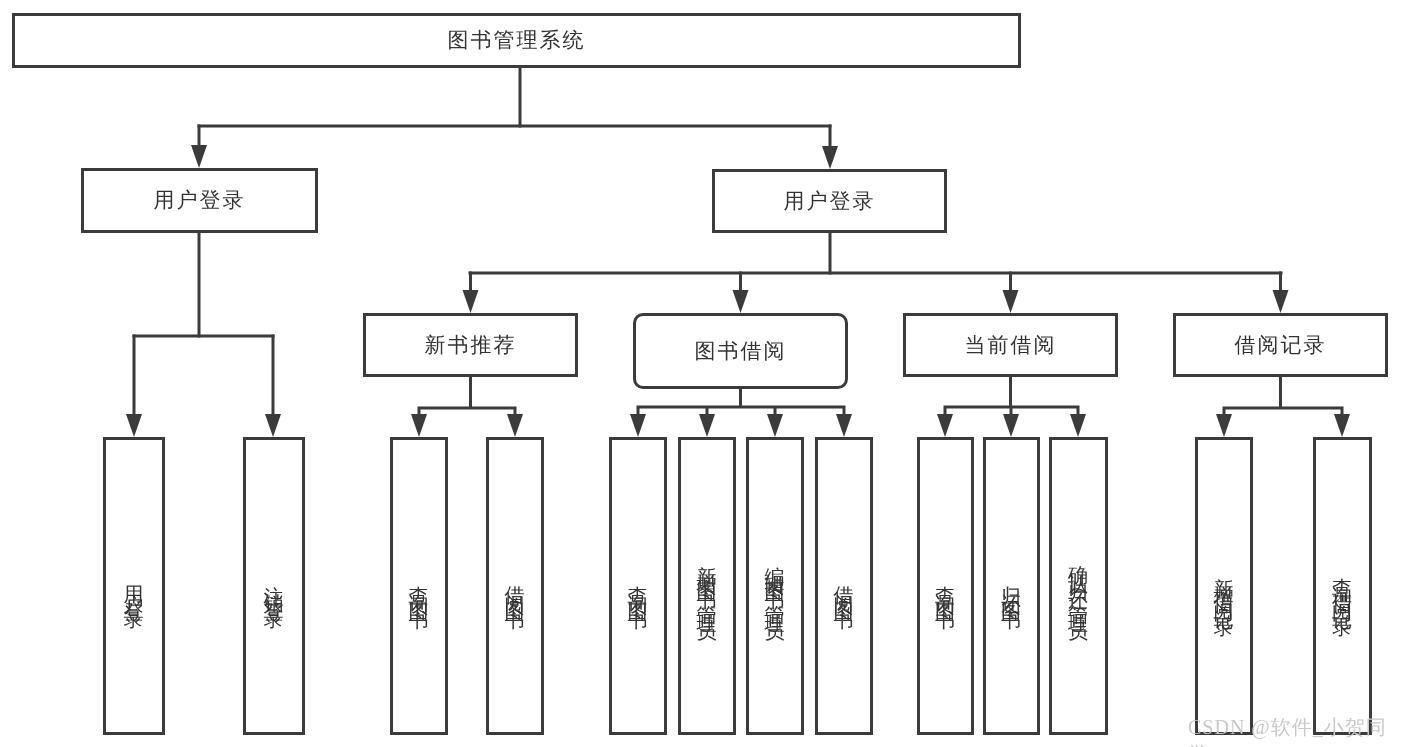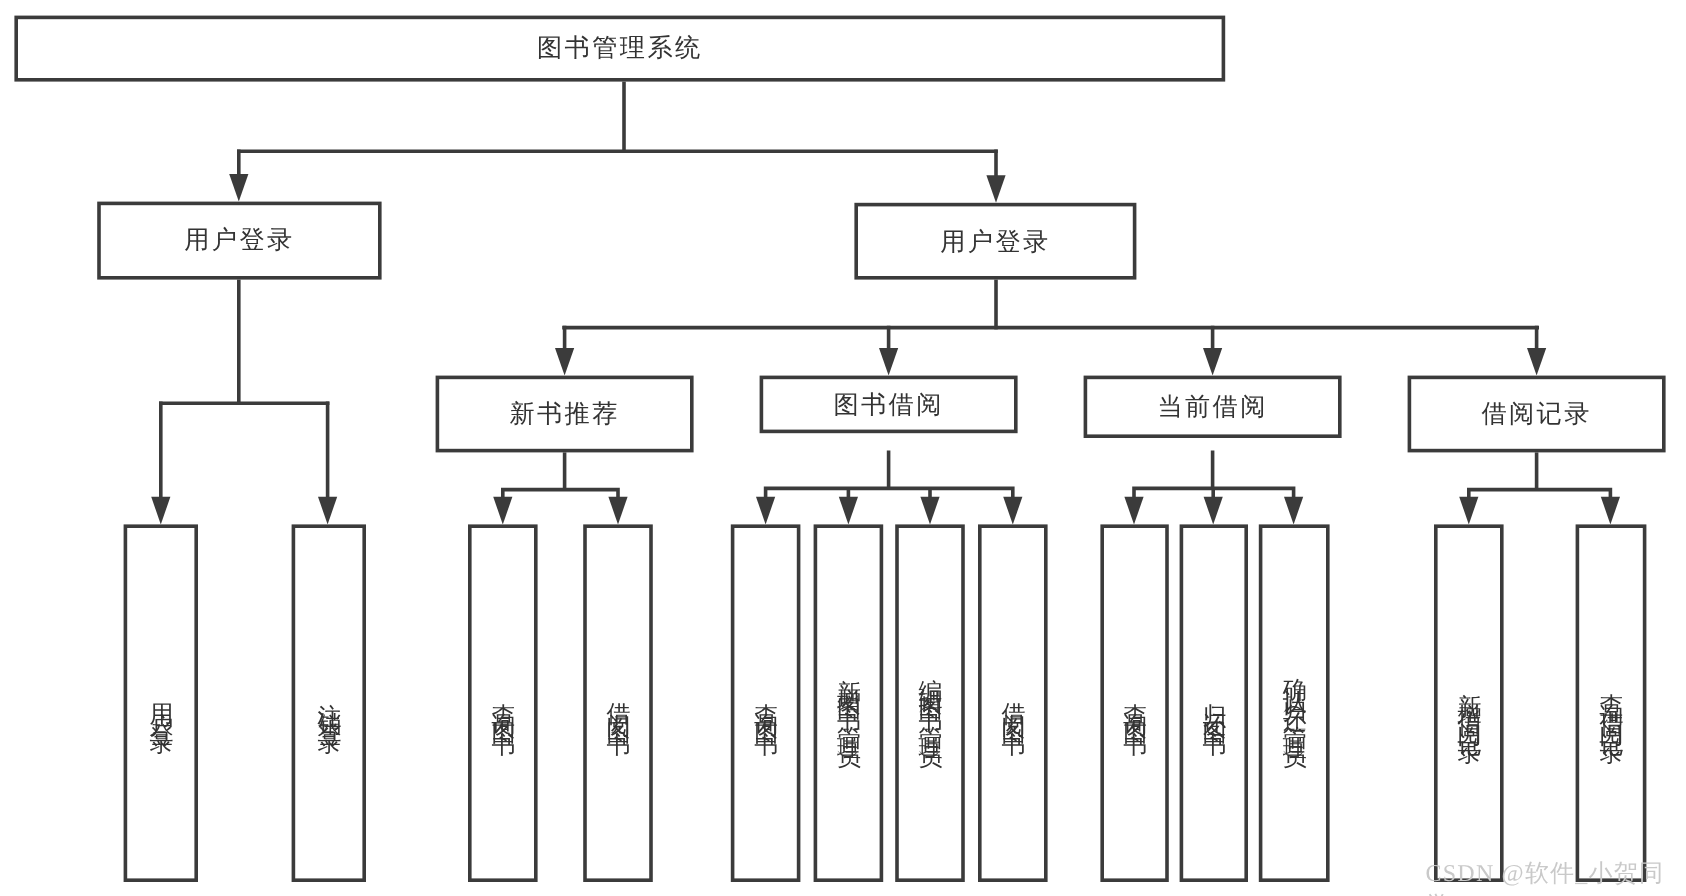--- a/index.html
+++ b/index.html
@@ -105,24 +105,24 @@
   <div class="node hbox" style="left:81px; top:168px; width:237px; height:65px;">
     <span>用户登录</span>
   </div>
   <div class="node hbox" style="left:712px; top:169px; width:235px; height:64px;">
     <span>用户登录</span>
   </div>
 
   <div class="node hbox" style="left:363px; top:313px; width:215px; height:64px;text-align:right;">
     <span>新书推荐</span>
   </div>
-  <div class="node hbox" style="left:633px; top:313px; width:215px; height:48px;">
+  <div class="node hbox" style="left:633px; top:313px; width:215px; height:76px;border-radius:10px;">
     <span>图书借阅</span>
   </div>
-  <div class="node hbox" style="left:903px; top:313px; width:215px; height:52px;">
+  <div class="node hbox" style="left:903px; top:313px; width:215px; height:64px;">
     <span>当前借阅</span>
   </div>
   <div class="node hbox" style="left:1173px; top:313px; width:215px; height:64px;">
     <span>借阅记录</span>
   </div>
 
   <div class="node leaf" style="left:103px; width:62px;">
     <span>用户登录</span>
   </div>
   <div class="node leaf" style="left:243px; width:62px;">

